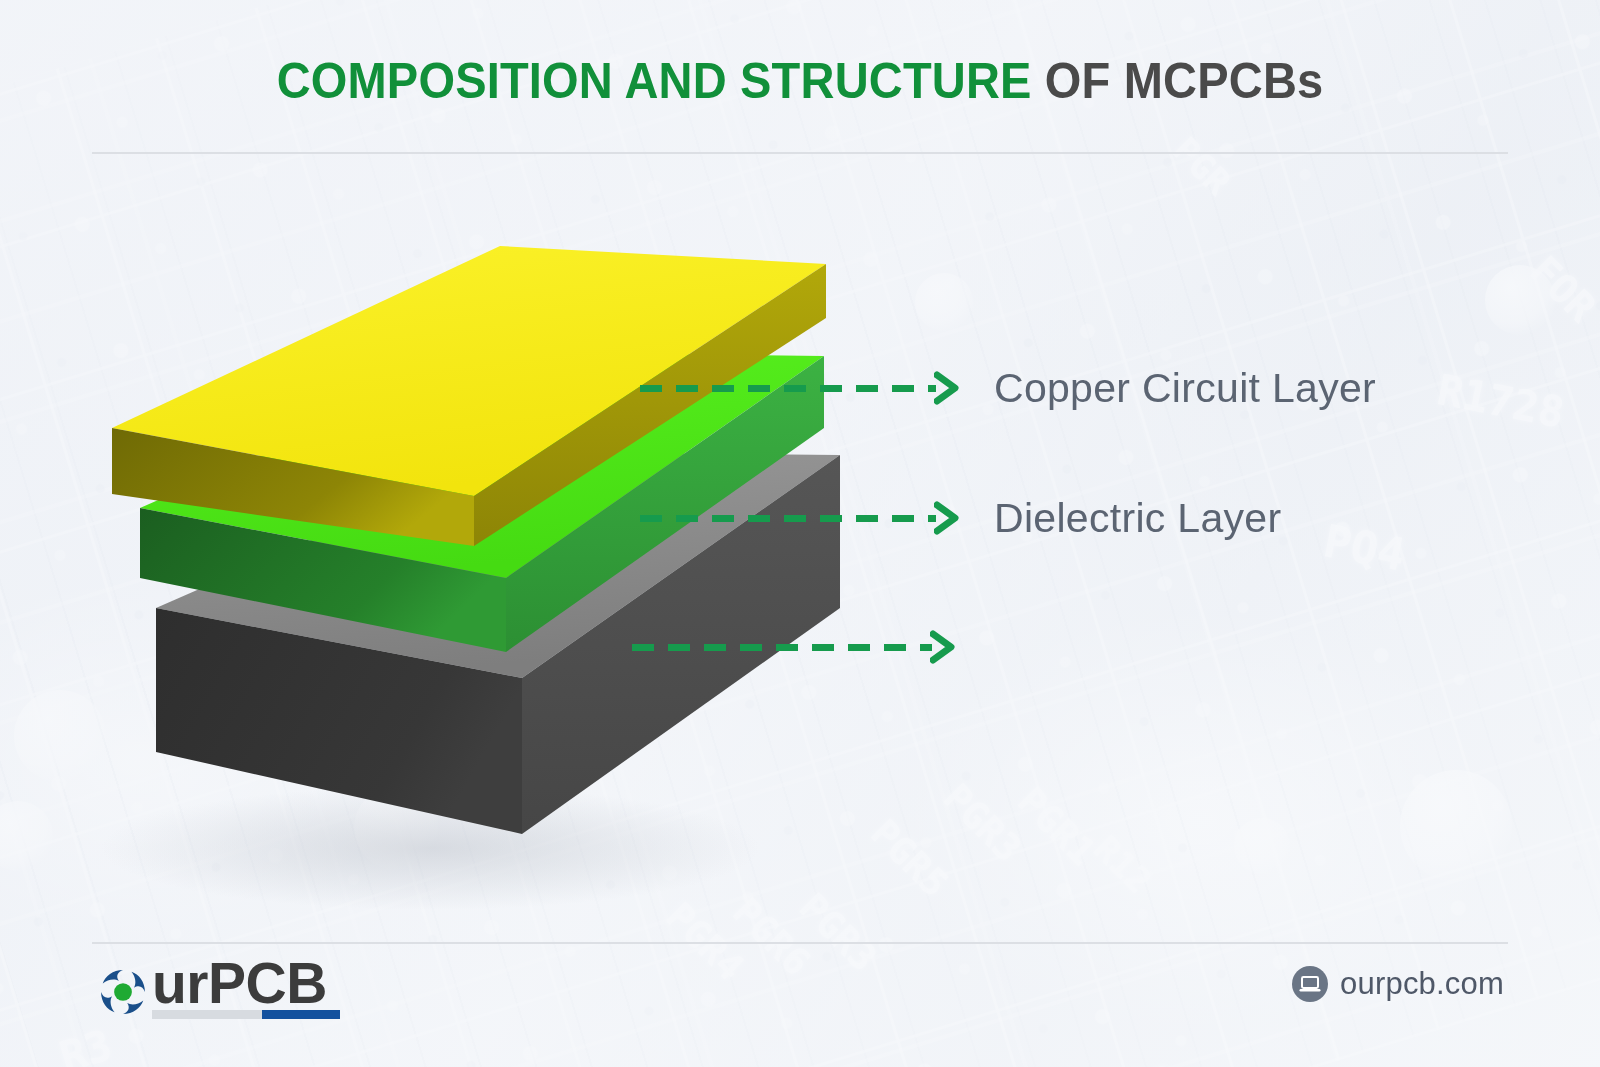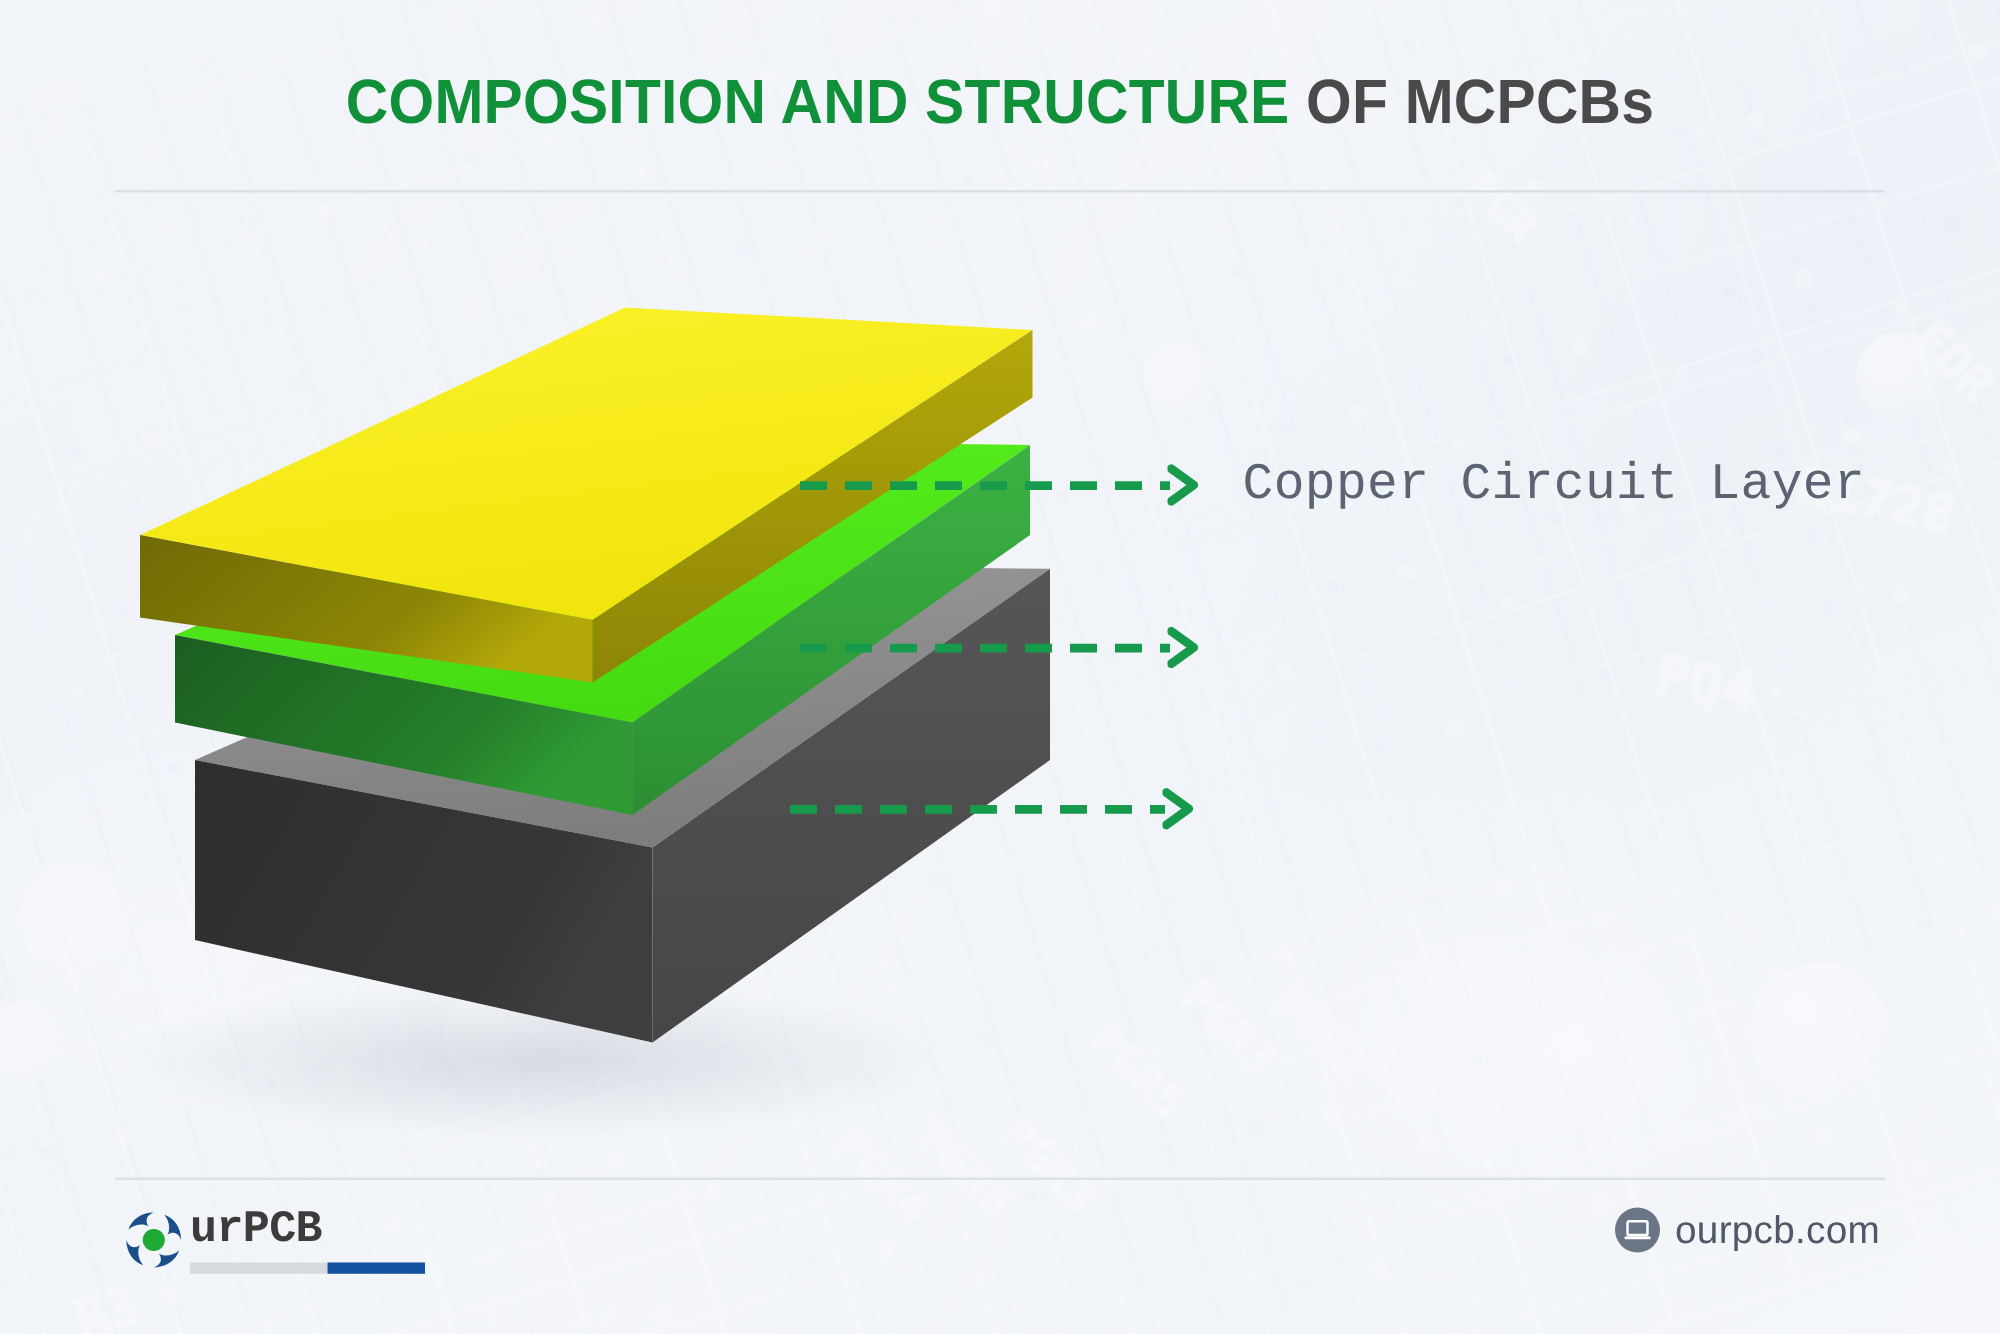--- a/index.html
+++ b/index.html
@@ -146,41 +146,41 @@
   .arrow-head {
     width: 26px;
     height: 34px;
     margin-left: -2px;
     flex: none;
   }
 
   .callout-label {
     margin-left: 34px;
     color: #5b6472;
-    font-family: Liberation Mono, monospace;
+    font-family: Liberation Sans, sans-serif;
     font-weight: 400;
     font-size: 41px;
     letter-spacing: .3px;
     white-space: nowrap;
   }
 
   
   .logo {
     position: absolute;
     left: 96px;
     top: 960px;
     display: flex;
     align-items: flex-end;
   }
   .logo-mark { width: 54px; height: 54px; flex: none; margin-right: 2px; }
   .logo-text-wrap { position: relative; }
   .logo-text {
-    font-family: Liberation Mono, monospace;
+    font-family: Liberation Sans, sans-serif;
     font-weight: 700;
-    font-size: 36px;
+    font-size: 57px;
     line-height: 47px;
     color: #3c3c3c;
     letter-spacing: -0.5px;
   }
   .logo-bar {
     margin-top: 3px;
     height: 9px;
     width: 188px;
     display: flex;
   }
@@ -333,20 +333,21 @@
       <path d="M3 4 L21 17 L3 30" fill="none" stroke="#169B4D" stroke-width="7" stroke-linecap="round" stroke-linejoin="round"></path>
     </svg>
     <div class="callout-label">Copper Circuit Layer</div>
   </div>
 
   <div class="callout callout-2">
     <div class="dash-line dash-2"></div>
     <svg class="arrow-head" viewBox="0 0 26 34">
       <path d="M3 4 L21 17 L3 30" fill="none" stroke="#169B4D" stroke-width="7" stroke-linecap="round" stroke-linejoin="round"></path>
     </svg>
+    <div class="callout-label">Dielectric Layer</div>
   </div>
 
   <div class="callout callout-3">
     <div class="dash-line dash-3"></div>
     <svg class="arrow-head" viewBox="0 0 26 34">
       <path d="M3 4 L21 17 L3 30" fill="none" stroke="#169B4D" stroke-width="7" stroke-linecap="round" stroke-linejoin="round"></path>
     </svg>
   </div>
 
   <div class="rule rule-bottom"></div>

